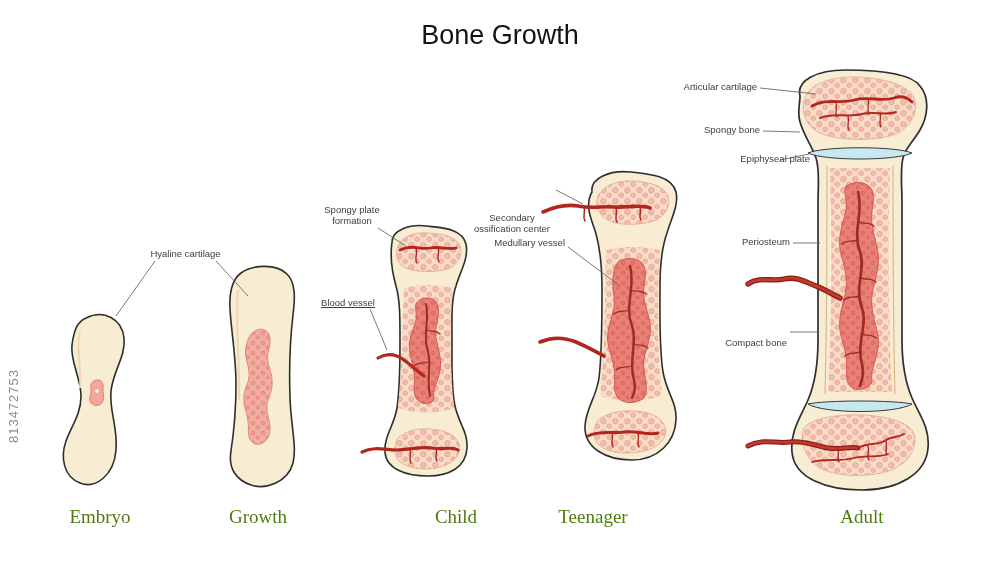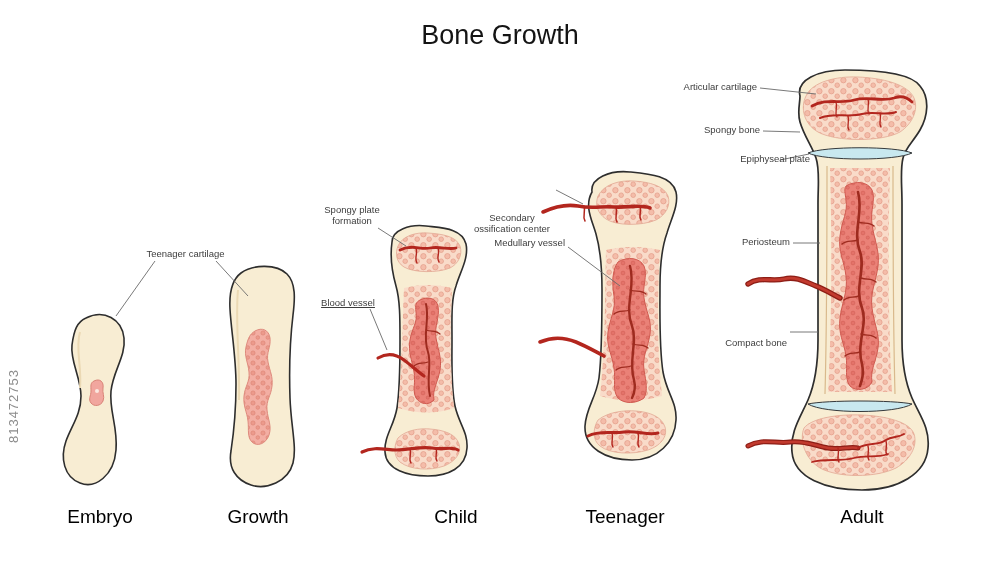--- a/index.html
+++ b/index.html
@@ -6,21 +6,21 @@
   .canvas{
     position:relative;width:1000px;height:568px;background:#ffffff;overflow:hidden;
     font-family:"Liberation Sans", sans-serif;
   }
   .title{
     position:absolute;left:500px;top:20px;transform:translateX(-50%);
     font-size:27px;color:#141414;white-space:nowrap;
   }
   .stage-label{
     position:absolute;top:506px;transform:translateX(-50%);
-    font-size:19px;color:#000000;white-space:nowrap;
+    font-size:19px;color:#4d7c0f;white-space:nowrap;font-family:Liberation Serif, serif;
   }
   .ann{
     position:absolute;font-size:9.5px;color:#3d3d3d;line-height:1.12;
   }
   .ann.center{text-align:center;}
   .ann.right{text-align:right;}
   .watermark{
     position:absolute;left:-46px;top:398px;width:120px;height:16px;
     transform:rotate(-90deg);
     font-size:13px;color:#8c8c8c;letter-spacing:1px;text-align:center;
@@ -147,32 +147,32 @@
       <line x1="760" y1="88" x2="816" y2="94"></line>
       <line x1="763" y1="131" x2="800" y2="132"></line>
       <line x1="780" y1="160" x2="809" y2="154"></line>
       <line x1="793" y1="243" x2="820" y2="243"></line>
       <line x1="790" y1="332" x2="818" y2="332"></line>
     </g>
   </svg>
 
   <div class="title">Bone Growth</div>
 
-  <div class="ann center" style="left:128px;top:249px;width:115px;">Teenager cartilage</div>
+  <div class="ann center" style="left:128px;top:249px;width:115px;">Hyaline cartilage</div>
   <div class="ann center" style="left:313px;top:205px;width:78px;">Spongy plate formation</div>
   <div class="ann center" style="left:312px;top:298px;width:72px;text-decoration:underline;">Blood vessel</div>
   <div class="ann center" style="left:466px;top:168px;width:92px;margin-top:45px;">Secondary ossification center</div>
   <div class="ann right" style="left:470px;top:238px;width:95px;">Medullary vessel</div>
   <div class="ann right" style="left:637px;top:82px;width:120px;">Articular cartilage</div>
   <div class="ann right" style="left:640px;top:125px;width:120px;">Spongy bone</div>
   <div class="ann right" style="left:690px;top:154px;width:120px;">Epiphyseal plate</div>
   <div class="ann right" style="left:670px;top:237px;width:120px;">Periosteum</div>
   <div class="ann right" style="left:667px;top:326px;width:120px;margin-top:12px;">Compact bone</div>
 
   <div class="stage-label" style="left:100px;">Embryo</div>
   <div class="stage-label" style="left:258px;">Growth</div>
   <div class="stage-label" style="left:456px;">Child</div>
-  <div class="stage-label" style="left:625px;text-align:right;">Teenager</div>
+  <div class="stage-label" style="left:593px;text-align:right;">Teenager</div>
   <div class="stage-label" style="left:862px;">Adult</div>
 
   <div class="watermark">813472753</div>
 
 </div>
 
 </body></html>

